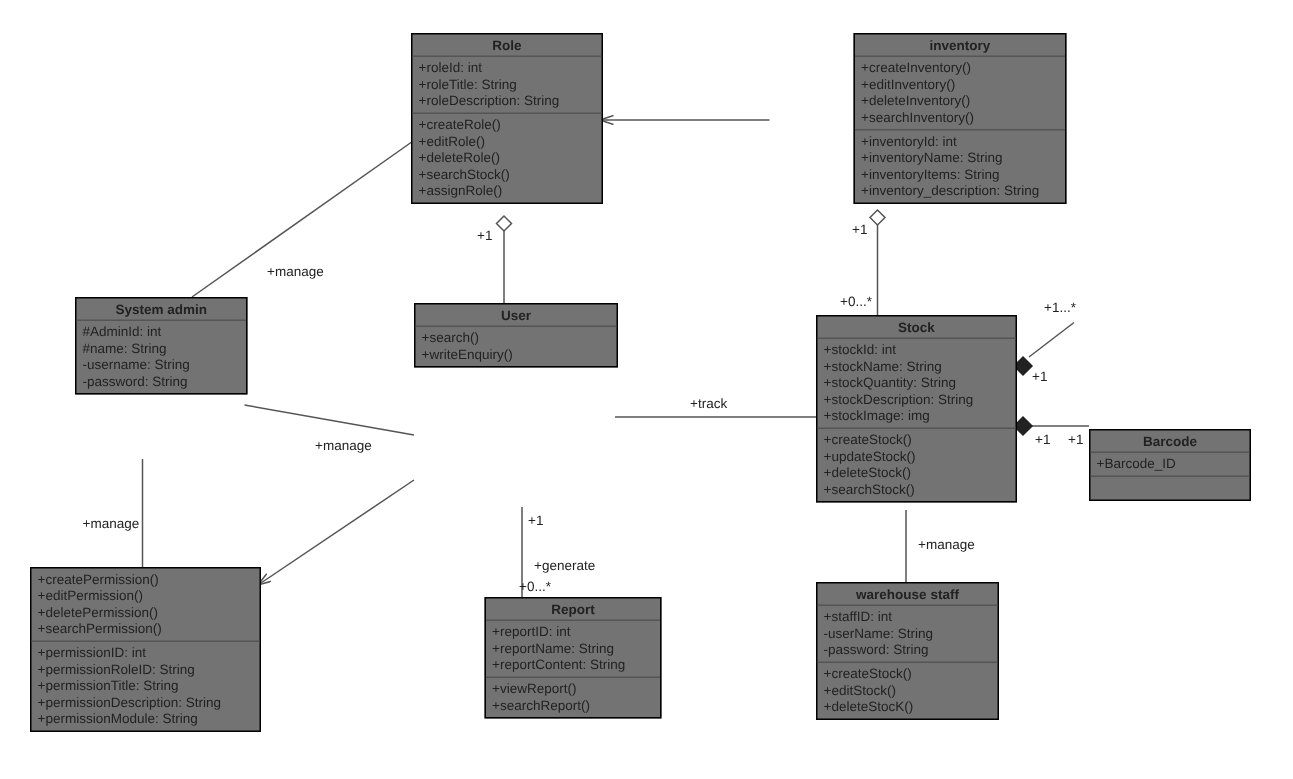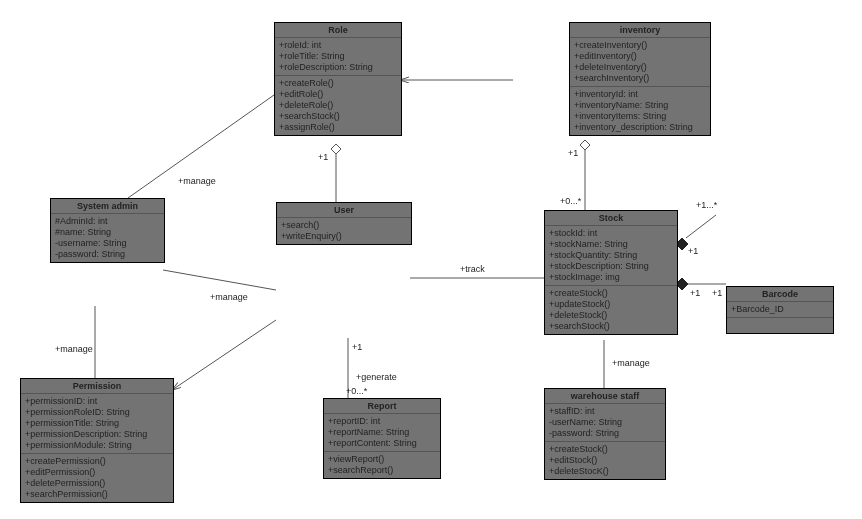--- a/index.html
+++ b/index.html
@@ -115,30 +115,29 @@
 +updateStock()
 +deleteStock()
 +searchStock()</div>
     </div>
     <div class="cls" style="left: 726px; top: 270px; width: 106px; margin-top: 16px;">
       <div class="title" style="white-space: pre;">Barcode</div>
       <div class="sec">+Barcode_ID</div>
       <div class="sec"> </div>
     </div>
     <div class="cls" style="left: 20px; top: 378px; width: 152px;">
-      <div class="title" style="white-space: pre;">Permission</div>
+      <div class="sec">+createPermission()
++editPermission()
++deletePermission()
++searchPermission()</div>
       <div class="sec">+permissionID: int
 +permissionRoleID: String
 +permissionTitle: String
 +permissionDescription: String
 +permissionModule: String</div>
-      <div class="sec">+createPermission()
-+editPermission()
-+deletePermission()
-+searchPermission()</div>
     </div>
     <div class="cls" style="left: 303px; top: 398px; width: 116px; margin-left: 20px;">
       <div class="title" style="white-space: pre;">Report</div>
       <div class="sec">+reportID: int
 +reportName: String
 +reportContent: String</div>
       <div class="sec">+viewReport()
 +searchReport()</div>
     </div>
     <div class="cls" style="left: 544px; top: 388px; width: 120px;">

